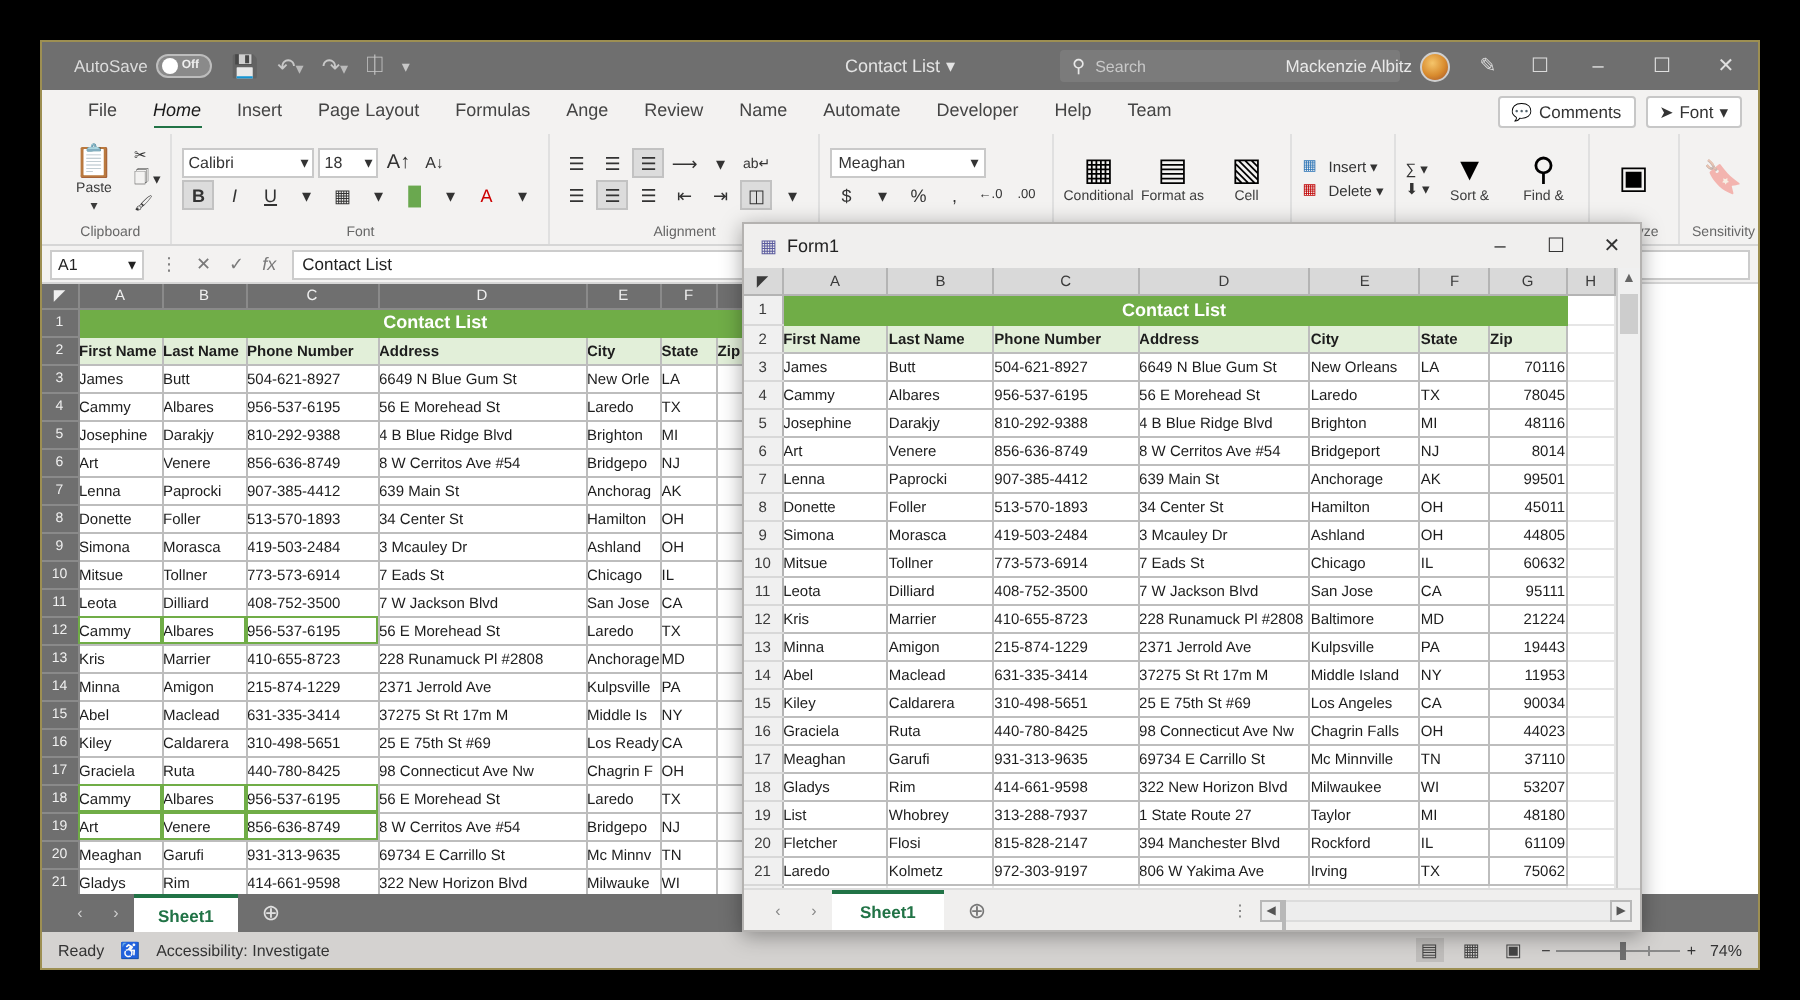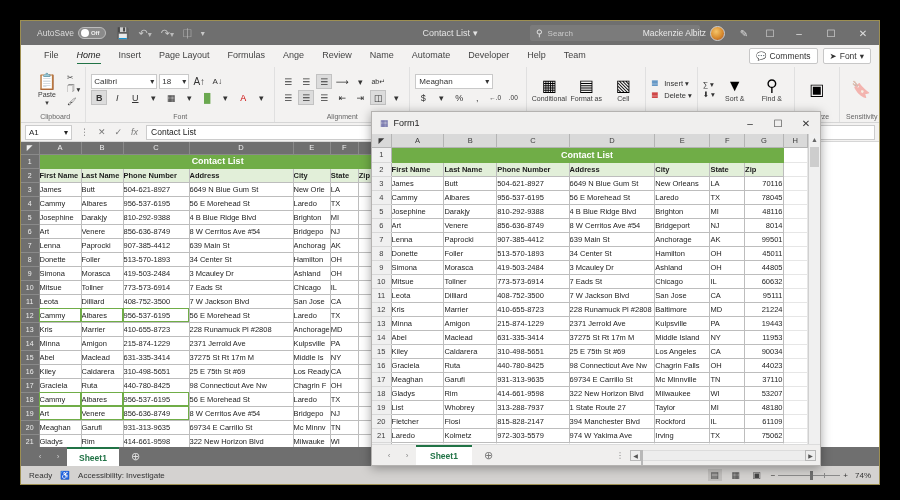--- a/index.html
+++ b/index.html
@@ -1020,22 +1020,22 @@
               <td class="cell" style="height: 13px;">394 Manchester Blvd</td>
               <td class="cell" style="height: 13px;">Rockford</td>
               <td class="cell" style="height: 13px;">IL</td>
               <td class="cell num" style="height: 13px;">61109</td>
               <td class="cell blank"></td>
             </tr>
             <tr>
               <td class="f-rowhead" style="height: 13px;">21</td>
               <td class="cell" style="height: 13px;">Laredo</td>
               <td class="cell" style="height: 13px;">Kolmetz</td>
-              <td class="cell" style="height: 13px;">972-303-5579</td>
-              <td class="cell" style="height: 13px;">974 W Yakima Ave</td>
+              <td class="cell" style="height: 13px;">972-303-9197</td>
+              <td class="cell" style="height: 13px;">806 W Yakima Ave</td>
               <td class="cell" style="height: 13px;">Irving</td>
               <td class="cell" style="height: 13px;">TX</td>
               <td class="cell num" style="height: 13px;">75062</td>
               <td class="cell blank"></td>
             </tr>
             <tr>
               <td class="f-rowhead" style="height: 13px;">22</td>
               <td class="cell blank" style="height: 13px;"></td>
               <td class="cell blank" style="height: 13px;"></td>
               <td class="cell blank" style="height: 13px;"></td>

